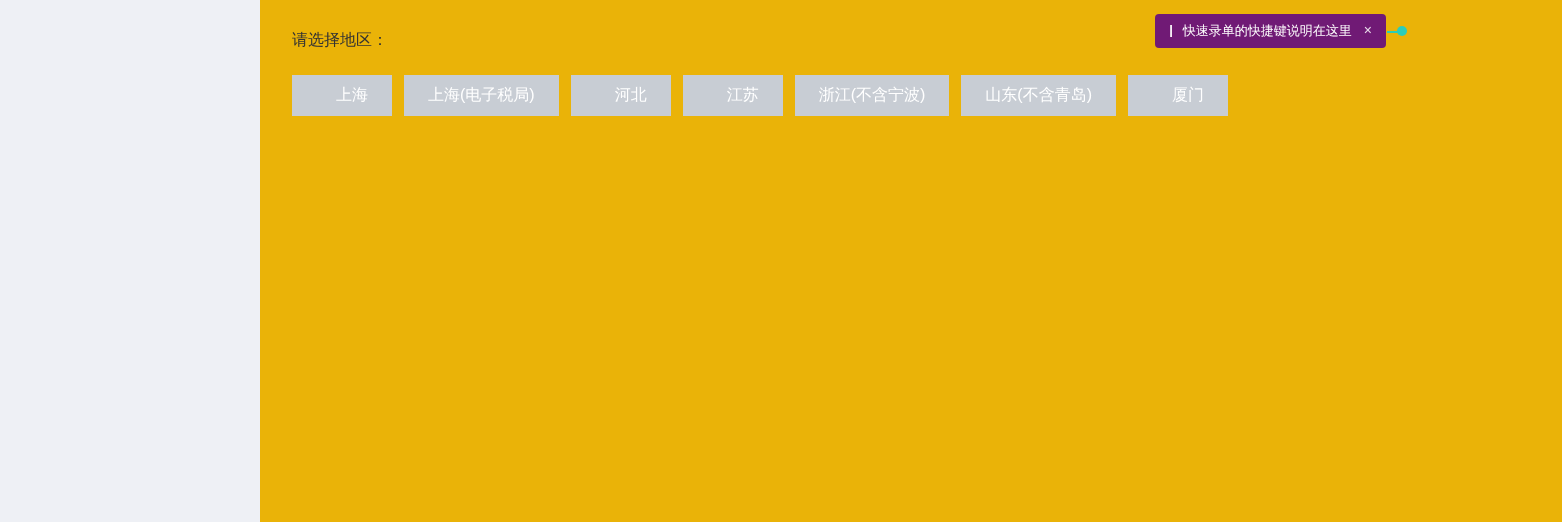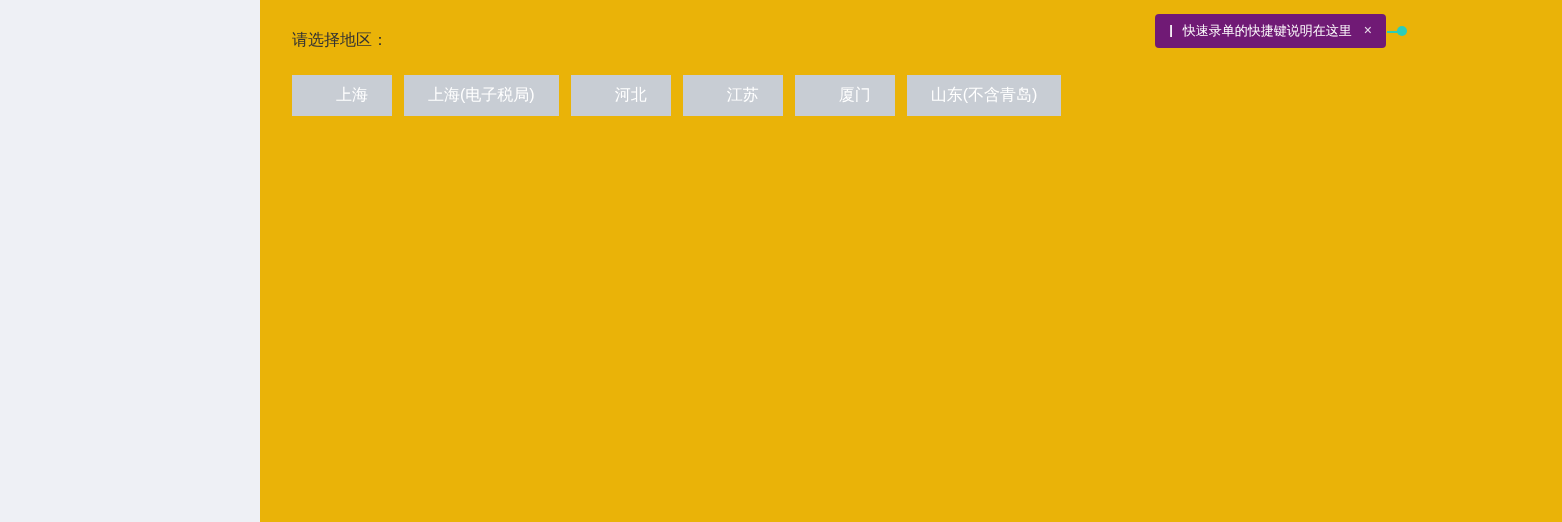--- a/index.html
+++ b/index.html
@@ -119,22 +119,23 @@
 
 <div class="main-content">
 
   <div class="page-title">请选择地区：</div>
 
   <div class="region-grid">
   <button class="region-btn">上海</button>
       <button class="region-btn">上海(电子税局)</button>
       <button class="region-btn">河北</button>
       <button class="region-btn">江苏</button>
+      <button class="region-btn">浙江(不含宁波)</button>
+      <button class="region-btn">山东(不含青岛)</button>
       <button class="region-btn">厦门</button>
-      <button class="region-btn">山东(不含青岛)</button>
     </div>
 
 </div>
 
 <div class="tooltip-banner">
   <span>快速录单的快捷键说明在这里</span>
   <span class="tooltip-close">×</span>
 </div>
 
 <div class="tooltip-line"></div>

